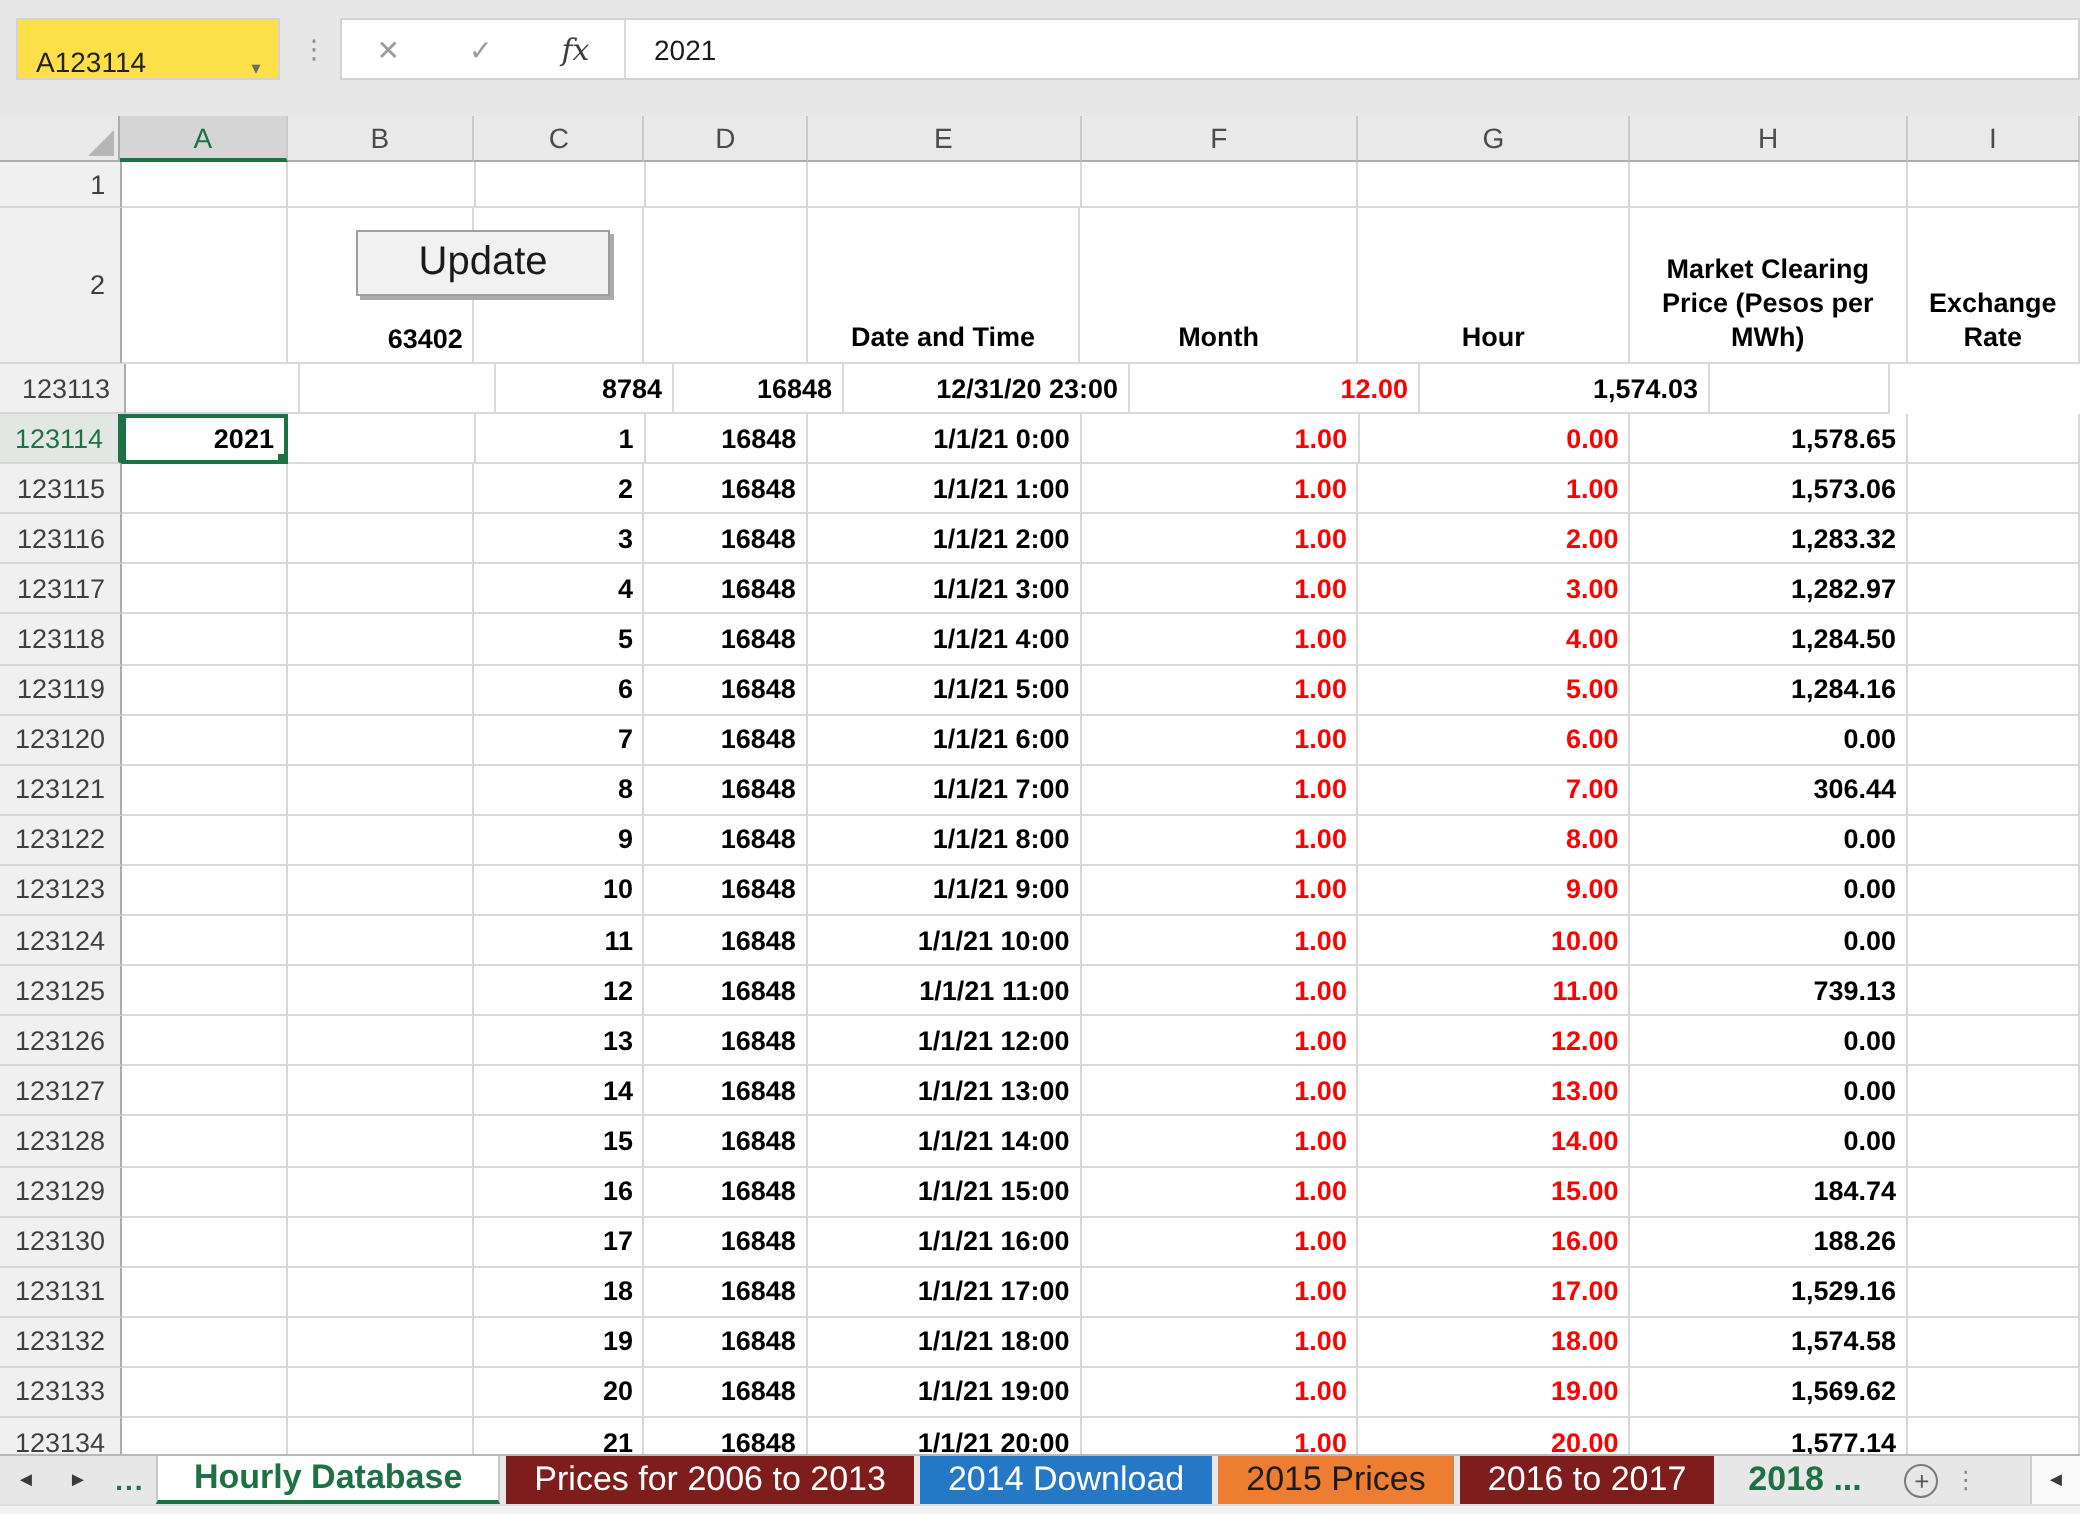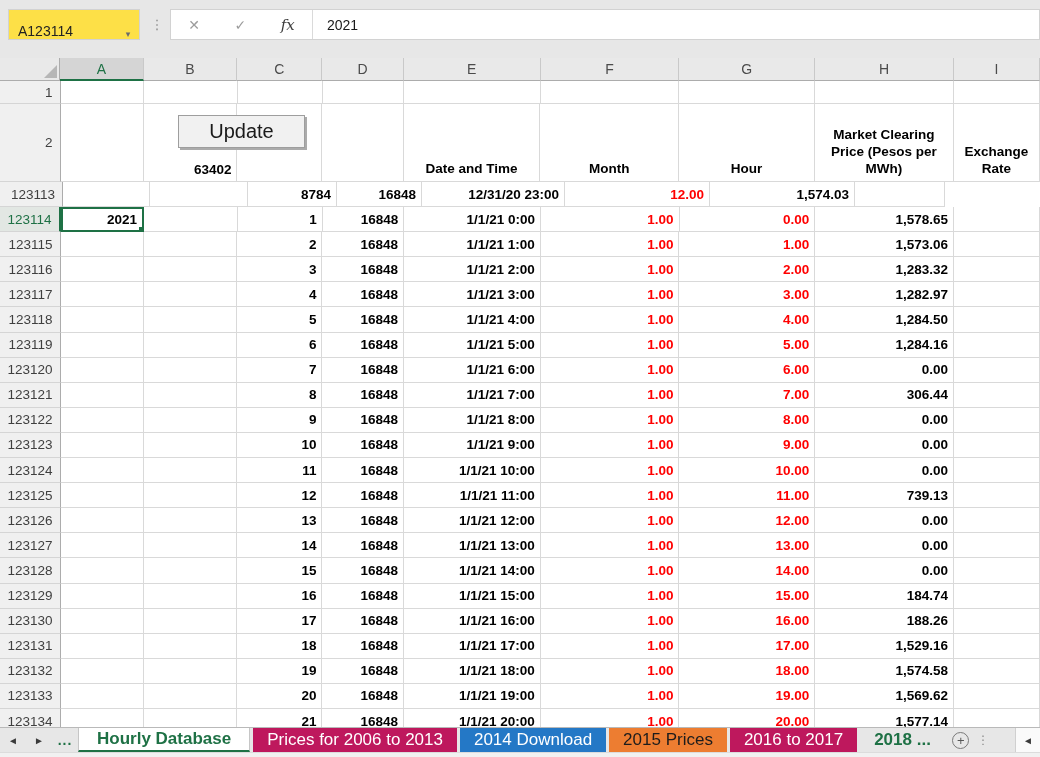--- a/index.html
+++ b/index.html
@@ -68,21 +68,21 @@
     border-top:1px solid #B9B9B9; display:flex; align-items:stretch; }
   .nav-arrow { width:26px; display:flex; align-items:center; justify-content:center;
     font-size:10px; color:#3a3a3a; }
   .tab-ellipsis { width:26px; display:flex; align-items:center; justify-content:center;
     color:#1E7145; font-weight:700; font-size:14px; letter-spacing:1px; }
   .tab { display:flex; align-items:center; padding:0 14px; font-size:17px; margin-right:3px;
     white-space:nowrap;text-align:center; }
   .tab.active { background:#fff; color:#1E7145; font-weight:700; padding:0 18px;
     border-left:1px solid #C6C6C6; border-right:1px solid #C6C6C6;
     border-bottom:2px solid #1E7145; }
-  .tab.red { background:#be185d; color:#fff; }
+  .tab.red { background:#7f1d1d; color:#fff; }
   .tab.blue { background:#2478C6; color:#fff; }
   .tab.orange { background:#ED7D31; color:#1c1c1c; }
   .tab.plain { background:transparent; color:#1E7145; font-weight:700; }
   .add-sheet { width:26px; display:flex; align-items:center; justify-content:center; }
   .add-sheet .circ { width:17px; height:17px; border:1px solid #7a7a7a; border-radius:50%;
     color:#565656; font-size:13px; line-height:15px; text-align:center; }
   .tab-dots { width:18px; display:flex; align-items:center; justify-content:center;
     color:#8a8a8a; font-size:12px; }
   .hscroll-left { width:25px; background:#FAFAFA; border-left:1px solid #D0D0D0;
     display:flex; align-items:center; justify-content:center; font-size:10px; color:#3a3a3a;

